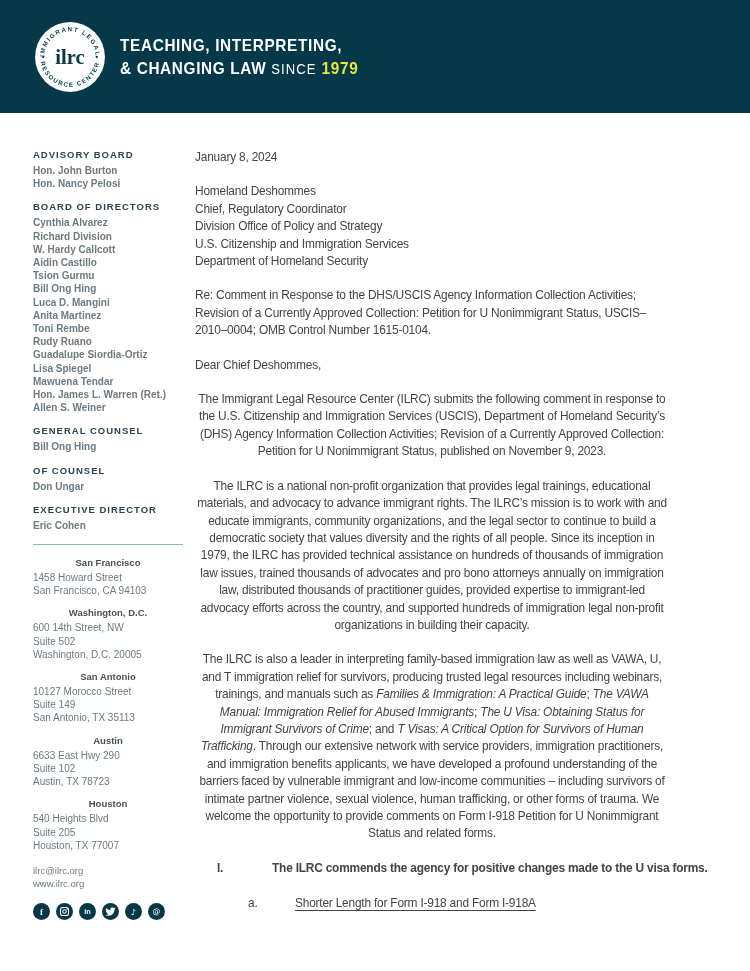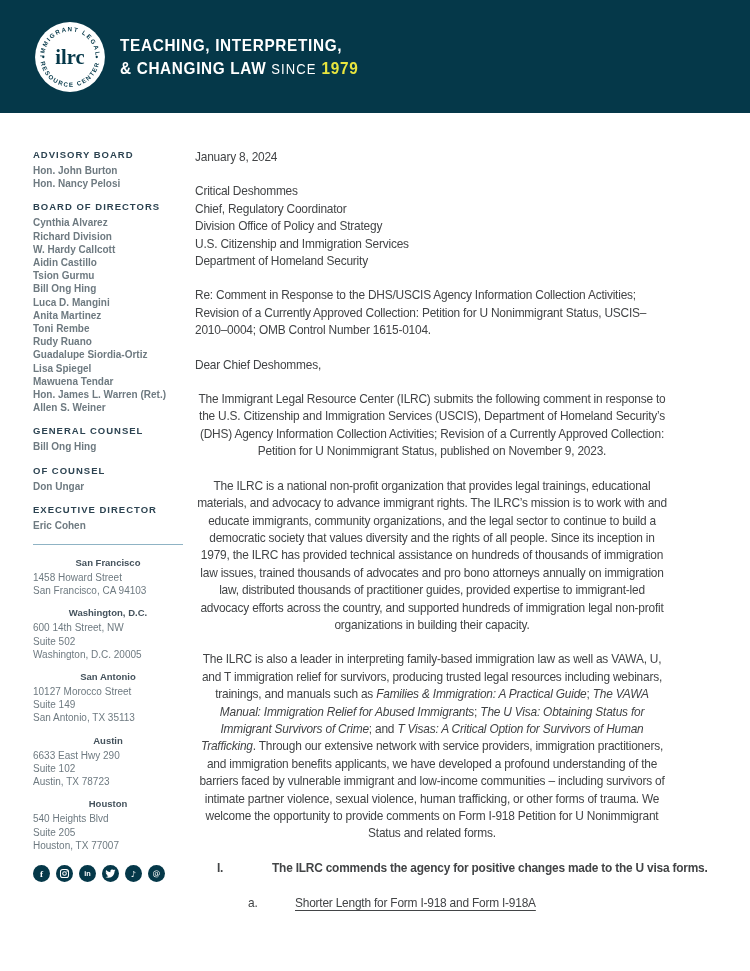--- a/index.html
+++ b/index.html
@@ -145,20 +145,24 @@
           <div class="office-line">Suite 102</div>
           <div class="office-line">Austin, TX 78723</div>
         </div>
         <div class="office">
           <div class="office-city">Houston</div>
           <div class="office-line">540 Heights Blvd</div>
           <div class="office-line">Suite 205</div>
           <div class="office-line">Houston, TX 77007</div>
         </div>
       </div>
+    <div class="contacts" id="sb-contacts">
+        <div class="contact">ilrc@ilrc.org</div>
+        <div class="contact">www.ilrc.org</div>
+      </div>
     <div class="social" id="social-row">
         <span class="soc">
           <svg viewBox="0 0 12 12">
             <text x="6" y="9.6" text-anchor="middle" font-family="Liberation Serif, serif" font-weight="bold" font-size="10" fill="#fff">f</text>
           </svg>
         </span>
         <span class="soc">
           <svg viewBox="0 0 12 12">
             <rect x="1.6" y="1.6" width="8.8" height="8.8" rx="2.6" fill="none" stroke="#fff" stroke-width="1.1"></rect>
             <circle cx="6" cy="6" r="2" fill="none" stroke="#fff" stroke-width="1.1"></circle>
@@ -184,21 +188,21 @@
           <svg viewBox="0 0 12 12">
             <text x="6" y="9" text-anchor="middle" font-family="DejaVu Sans, sans-serif" font-size="8.5" fill="#fff">@</text>
           </svg>
         </span>
       </div>
   </aside>
 
   <main class="letter">
     <p class="date">January 8, 2024</p>
     <div class="recipient" id="recipient">
-        <div>Critical Deshommes</div>
+        <div>Homeland Deshommes</div>
         <div>Chief, Regulatory Coordinator</div>
         <div>Division Office of Policy and Strategy</div>
         <div>U.S. Citizenship and Immigration Services</div>
         <div>Department of Homeland Security</div>
       </div>
     <p class="re">Re: Comment in Response to the DHS/USCIS Agency Information Collection Activities; Revision of a Currently Approved Collection: Petition for U Nonimmigrant Status, USCIS– 2010–0004; OMB Control Number 1615-0104.</p>
     <p class="salutation">Dear Chief Deshommes,</p>
     <div id="paragraphs">
         <p class="para"><span>The Immigrant Legal Resource Center (ILRC) submits the following comment in response to the U.S. Citizenship and Immigration Services (USCIS), Department of Homeland Security’s (DHS) Agency Information Collection Activities; Revision of a Currently Approved Collection: Petition for U Nonimmigrant Status, published on November 9, 2023.</span></p>
         <p class="para"><span>The ILRC is a national non-profit organization that provides legal trainings, educational materials, and advocacy to advance immigrant rights. The ILRC’s mission is to work with and educate immigrants, community organizations, and the legal sector to continue to build a democratic society that values diversity and the rights of all people. Since its inception in 1979, the ILRC has provided technical assistance on hundreds of thousands of immigration law issues, trained thousands of advocates and pro bono attorneys annually on immigration law, distributed thousands of practitioner guides, provided expertise to immigrant-led advocacy efforts across the country, and supported hundreds of immigration legal non-profit organizations in building their capacity.</span></p>

